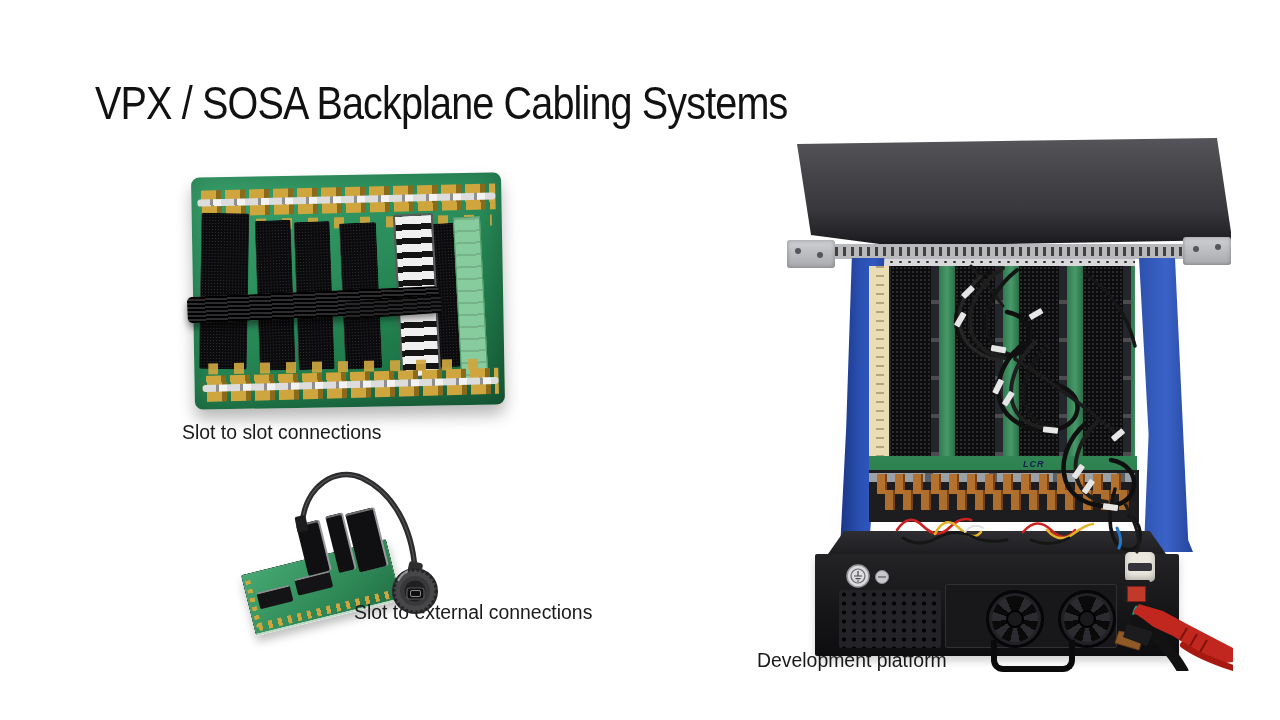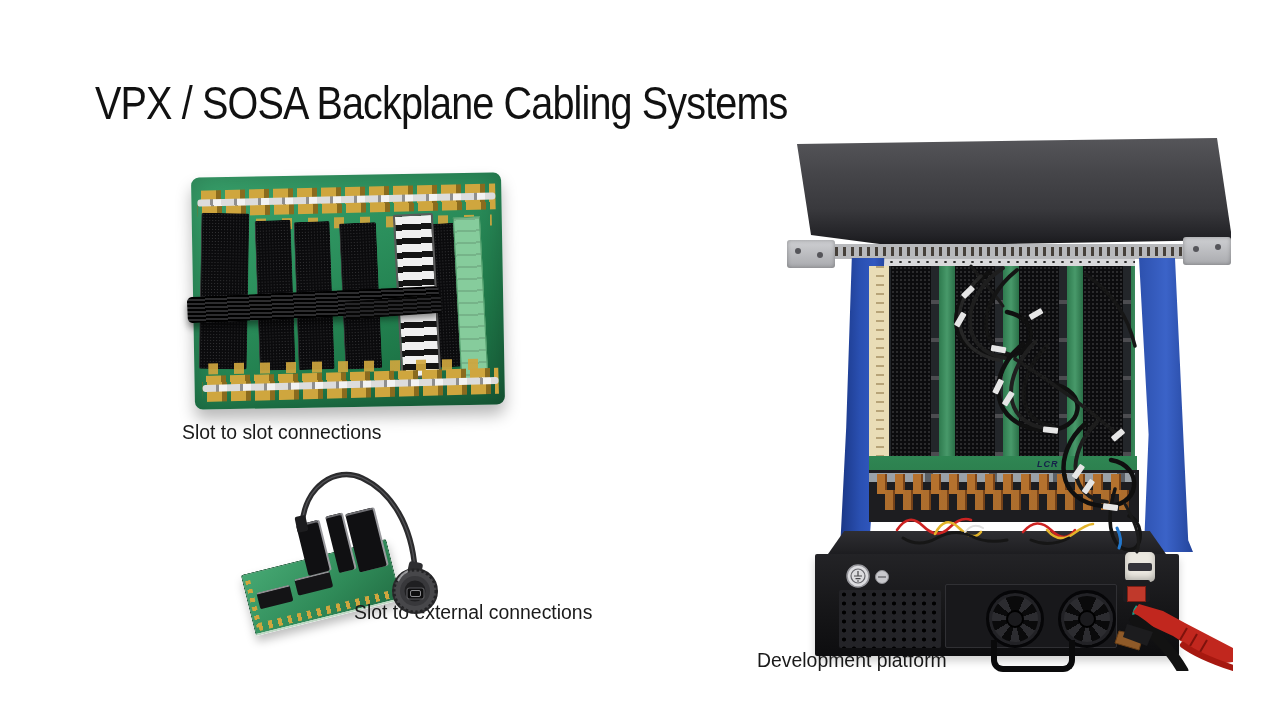--- a/index.html
+++ b/index.html
@@ -88,21 +88,21 @@
         background-image:radial-gradient(#2c2c2e .7px,rgba(0,0,0,0) 1px);background-size:4px 4px;}
   .slotsilver{position:absolute;top:0;width:8px;height:192px;
         background:linear-gradient(90deg,#7e8287,#c2c6ca 50%,#8a8e93);
         background-image:repeating-linear-gradient(180deg,rgba(0,0,0,0) 0 34px,#4c4c50 34px 38px);}
   .slotgreen{position:absolute;top:0;width:16px;height:192px;
         background:linear-gradient(90deg,#2e7a4e,#48996a 50%,#2a6f47);}
   .midband{position:absolute;left:84px;top:339px;width:266px;height:9px;background:#9aa2a8;
         background-image:repeating-linear-gradient(90deg,rgba(0,0,0,0) 0 56px,#5a6066 56px 64px);z-index:2;}
   .bpgreen{position:absolute;left:84px;top:322px;width:268px;height:42px;
         background:linear-gradient(180deg,#2f8653 0%,#27724572 100%),#2a7a4a;z-index:1;}
-  .brand{position:absolute;left:168px;top:3px;font-size:9px;font-weight:bold;font-style:italic;
+  .brand{position:absolute;left:154px;top:3px;font-size:9px;font-weight:bold;font-style:italic;
         color:#15214a;letter-spacing:1px;}
   .copperband{position:absolute;left:84px;top:336px;width:270px;height:52px;background:#1d1d20;z-index:1;}
   .copperrow{position:absolute;height:20px;
         background:repeating-linear-gradient(90deg,#b5722e 0 8px,#7a4418 8px 10px,rgba(0,0,0,0) 10px 18px);}
   .base-bevel{position:absolute;left:30px;top:397px;width:364px;height:26px;
         clip-path:polygon(3% 100%,8% 0,92% 0,97% 100%);
         background:linear-gradient(180deg,#2e2e32,#1c1c1f);z-index:3;}
   .base-front{position:absolute;left:30px;top:420px;width:364px;height:102px;border-radius:2px;
         background:linear-gradient(180deg,#232326 0%,#161618 55%,#0d0d0f 100%);z-index:3;
         box-shadow:0 5px 9px rgba(0,0,0,.18);}

